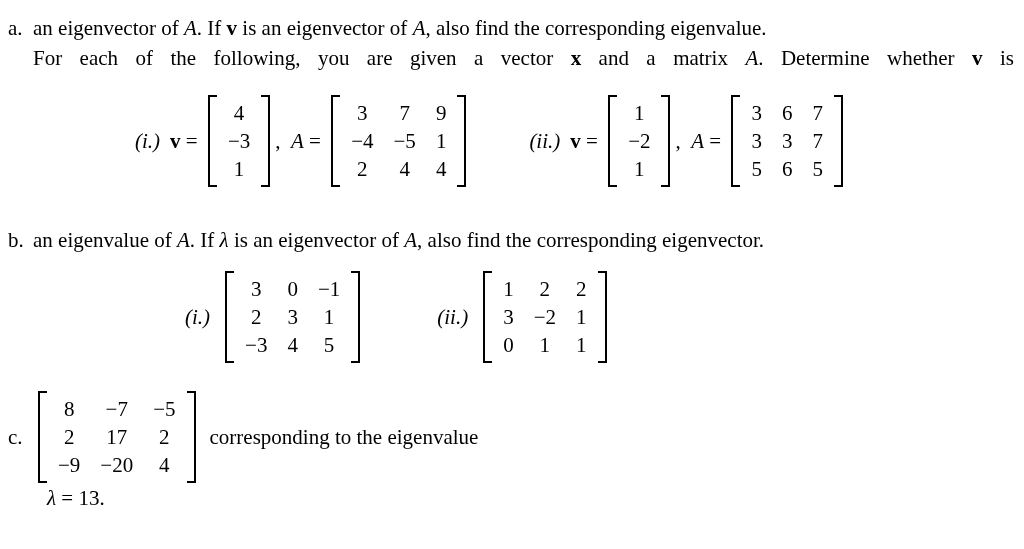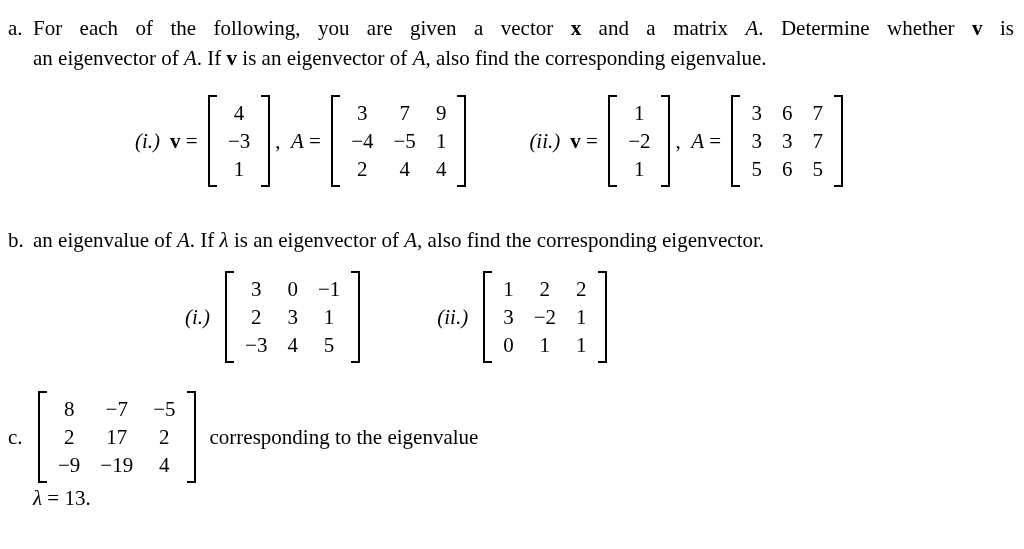--- a/index.html
+++ b/index.html
@@ -36,34 +36,34 @@
   .matrix { display: inline-flex; align-items: stretch; margin: 0 5px; }
   .bracket { width: 7px; align-self: stretch; }
   .bracket.left  { border-left: 2px solid #000;  border-top: 2px solid #000; border-bottom: 2px solid #000; }
   .bracket.right { border-right: 2px solid #000; border-top: 2px solid #000; border-bottom: 2px solid #000; }
   .mgrid { display: grid; column-gap: 20px; align-content: center; padding: 4px 11px; }
   .mcell { text-align: center; line-height: 28px; }
 
   .crow { display: flex; align-items: center; margin-top: 28px; padding: 0 8px; }
   .crow .item-label { align-self: center; }
   .ctail { margin-left: 9px; text-align: right; }
-  .lastline { padding-left: 33px; line-height: 28px; margin-top: 1px; }
+  .lastline { padding-left: 47px; line-height: 28px; margin-top: 1px; }
 
   .para-b { margin-top: 38px; }
 </style>
 </head>
 <body>
 
 <div class="page">
 
   <div class="para">
     <span class="item-label">a.</span>
     <span class="ptext">
+      <span class="pline"><span>an eigenvector of </span><span class="seg-i">A</span><span>. If </span><span class="seg-b">v</span><span> is an eigenvector of </span><span class="seg-i">A</span><span>, also find the corresponding eigenvalue.</span></span>
       <span class="pline just"><span>For each of the following, you are given a vector </span><span class="seg-b">x</span><span> and a matrix </span><span class="seg-i">A</span><span>. Determine whether </span><span class="seg-b">v</span><span> is</span></span>
-      <span class="pline"><span>an eigenvector of </span><span class="seg-i">A</span><span>. If </span><span class="seg-b">v</span><span> is an eigenvector of </span><span class="seg-i">A</span><span>, also find the corresponding eigenvalue.</span></span>
     </span>
   </div>
 
   <div class="mathrow row-a">
     <span class="eq">
       <span class="eqlabel">(i.)</span>
       <span class="rich"><span class="seg-b">v</span><span>&nbsp;=&nbsp;</span></span>
       <span class="matrix">
           <span class="bracket left"></span>
           <span class="mgrid" style="grid-template-columns: repeat(1, auto);">
@@ -172,21 +172,21 @@
     <span class="matrix">
         <span class="bracket left"></span>
         <span class="mgrid" style="grid-template-columns: repeat(3, auto);">
           <span class="mcell">8</span>
           <span class="mcell">−7</span>
           <span class="mcell">−5</span>
           <span class="mcell">2</span>
           <span class="mcell">17</span>
           <span class="mcell">2</span>
           <span class="mcell">−9</span>
-          <span class="mcell">−19</span>
+          <span class="mcell">−20</span>
           <span class="mcell">4</span>
         </span>
         <span class="bracket right"></span>
       </span>
     <span class="rich ctail"><span>corresponding to the eigenvalue</span></span>
   </div>
 
   <div class="lastline rich"><span class="seg-i">λ</span><span>&nbsp;=&nbsp;13.</span></div>
 
 </div>

